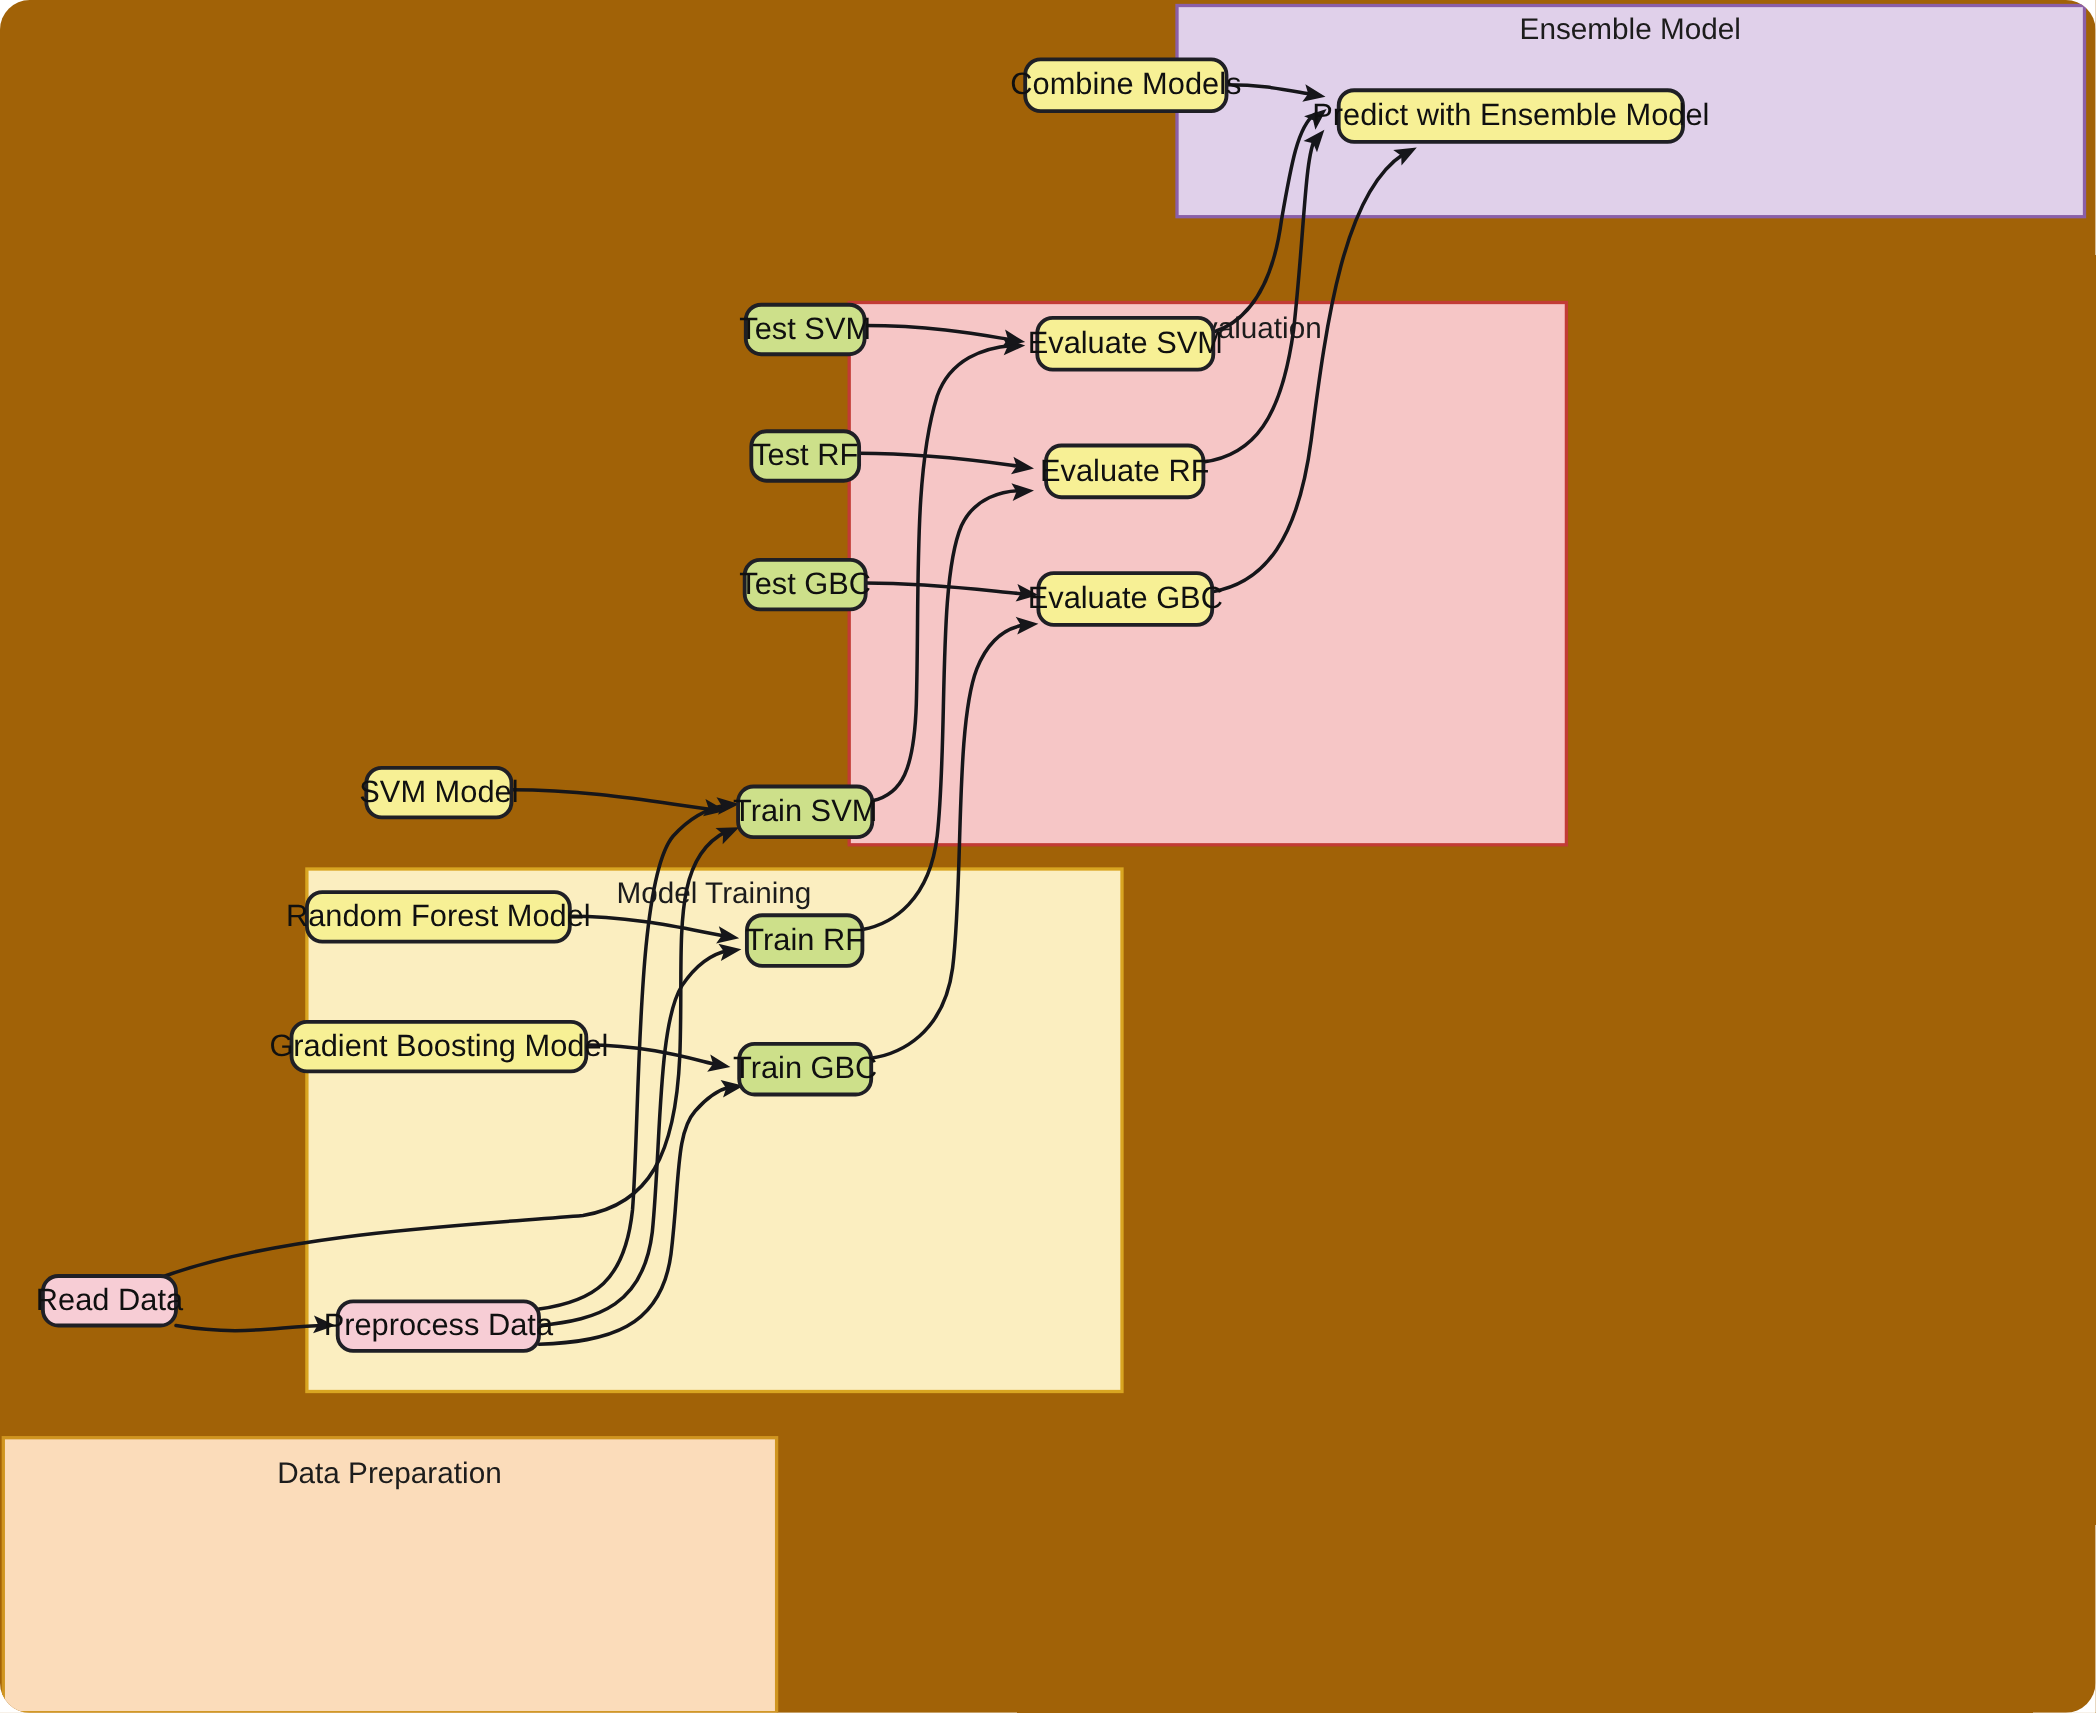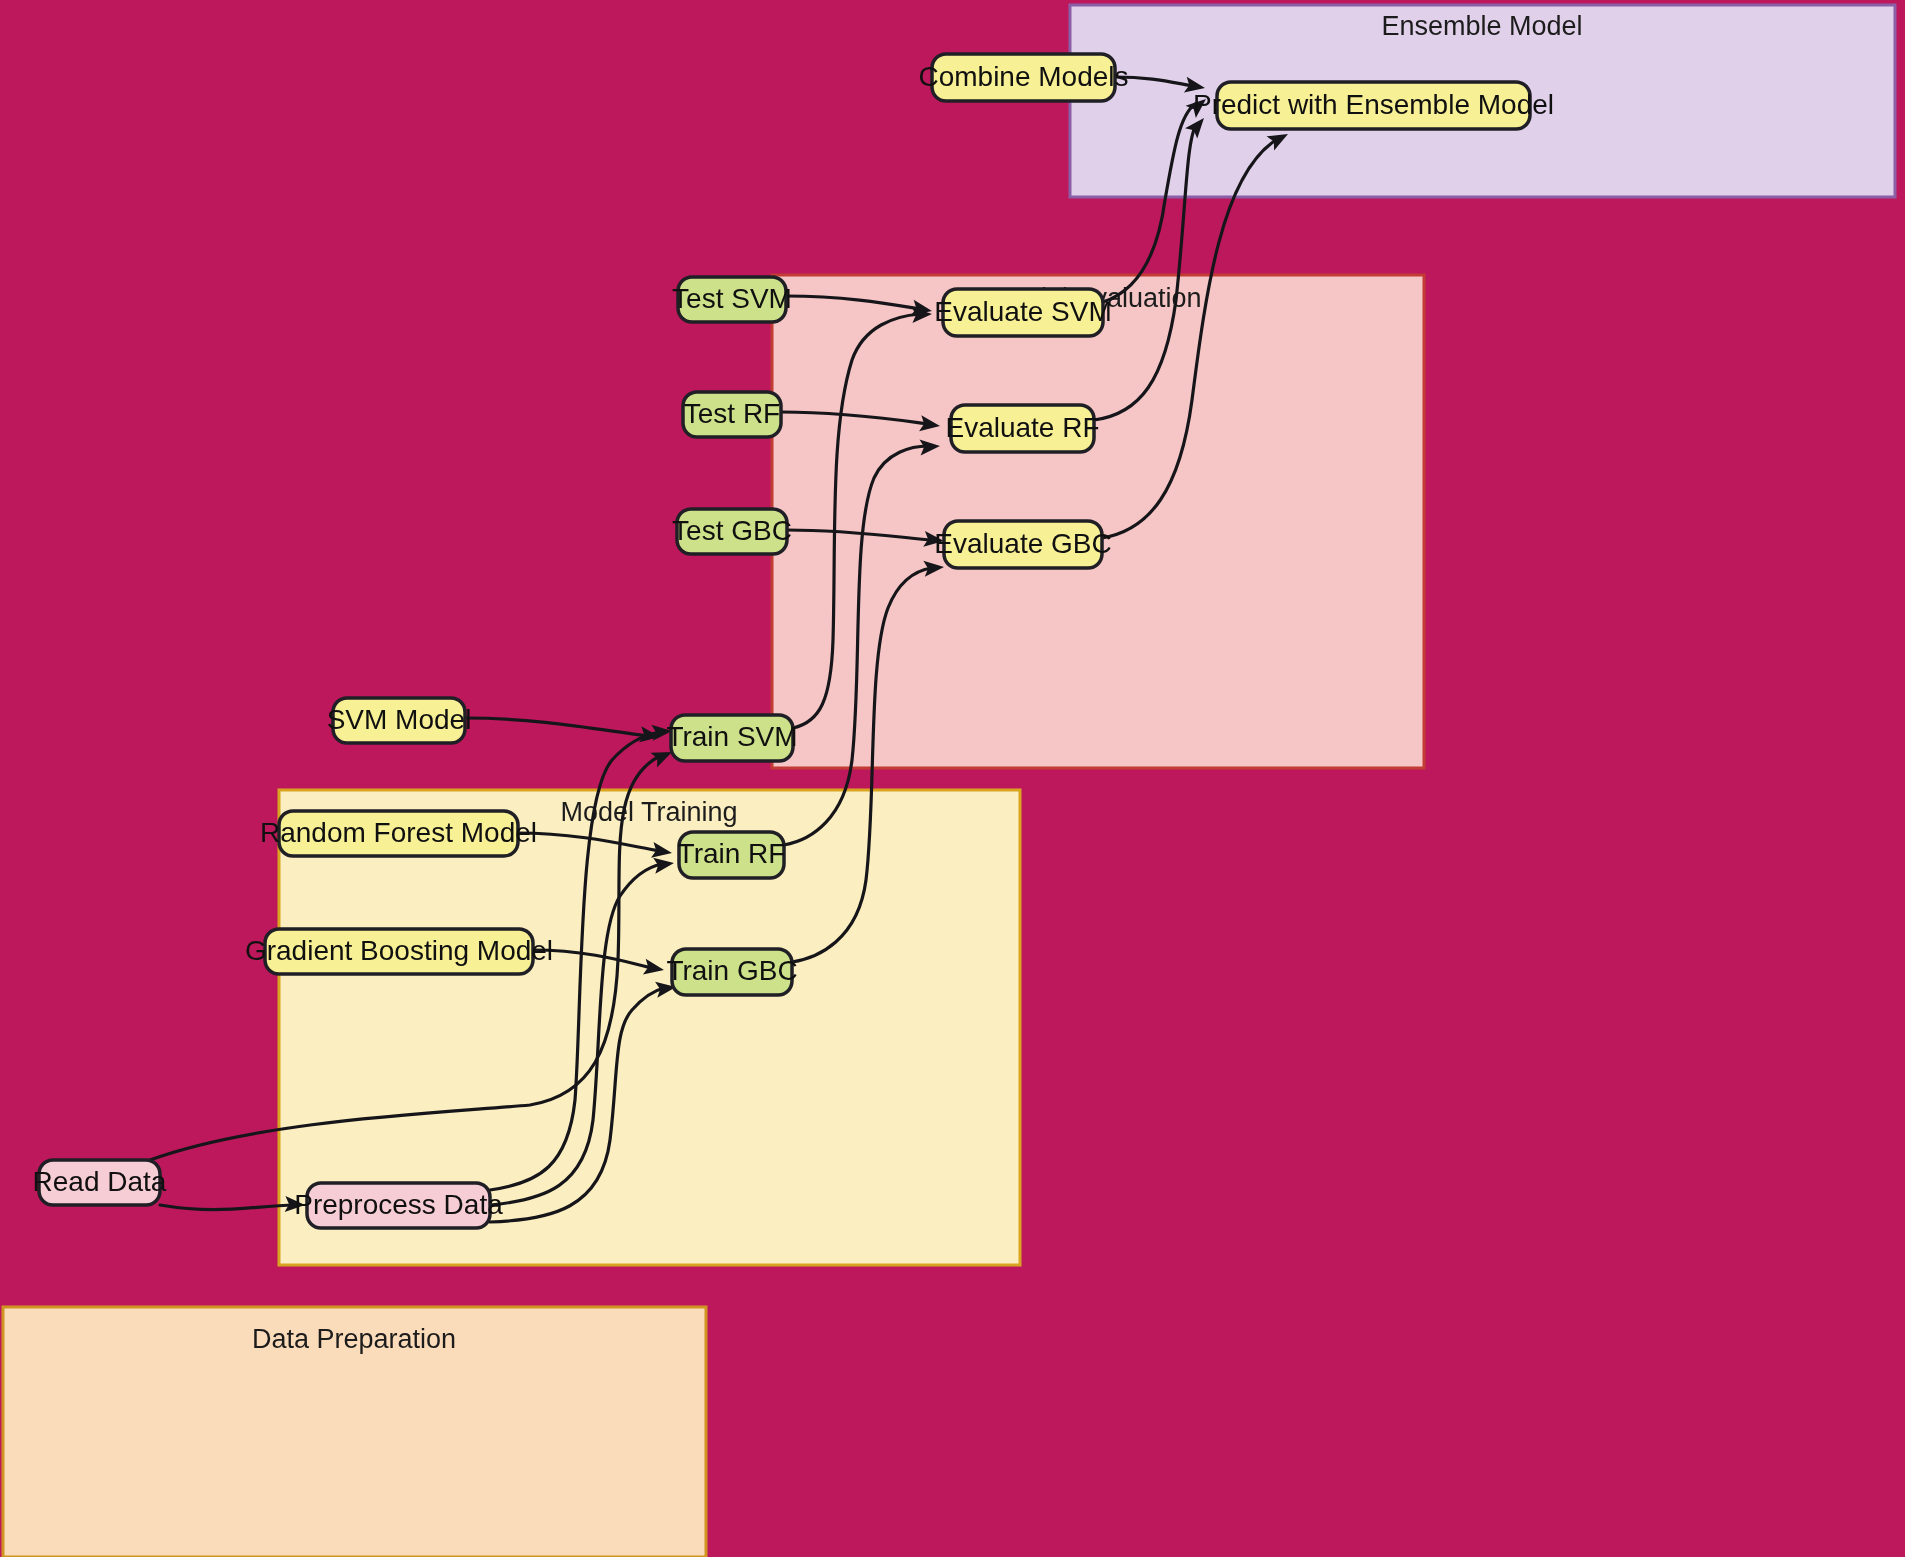--- a/index.html
+++ b/index.html
@@ -55,21 +55,21 @@
     stroke-linecap: round;
   }
   .arrow-head {
     fill: #16161a;
     stroke: none;
   }
 </style>
 </head>
 <body>
 
-<div id="canvas" style="background: #be185d;">
+<div id="canvas" style="background: #a16207; border-radius: 27px;">
   <svg id="diagram" viewBox="0 0 1905 1557">
     <g id="clusters-layer">
         <g>
           <rect x="1070" y="5" width="825" height="192" fill="#e0d0ea" stroke="#8a5fa8" class="cluster-rect"></rect>
           <text x="1482" y="28" class="cluster-label">Ensemble Model</text>
         </g>
         <g>
           <rect x="772" y="275" width="652" height="493" fill="#f6c6c6" stroke="#c23b35" class="cluster-rect"></rect>
           <text x="1098" y="300" class="cluster-label">Model Evaluation</text>
         </g>

